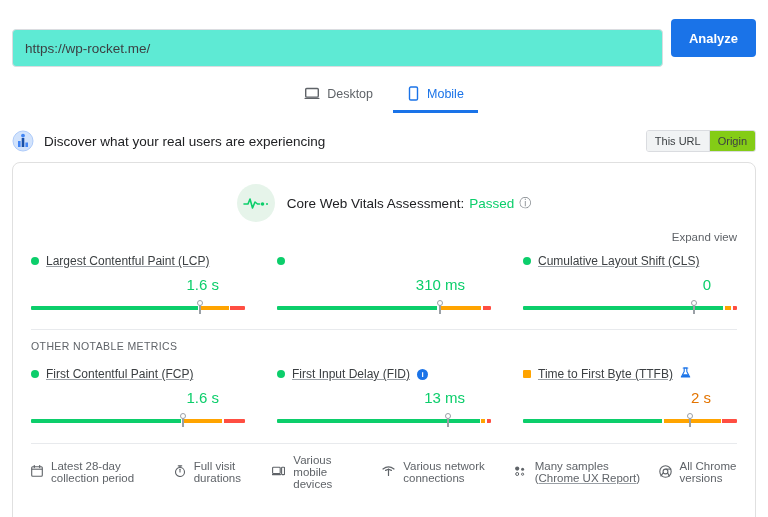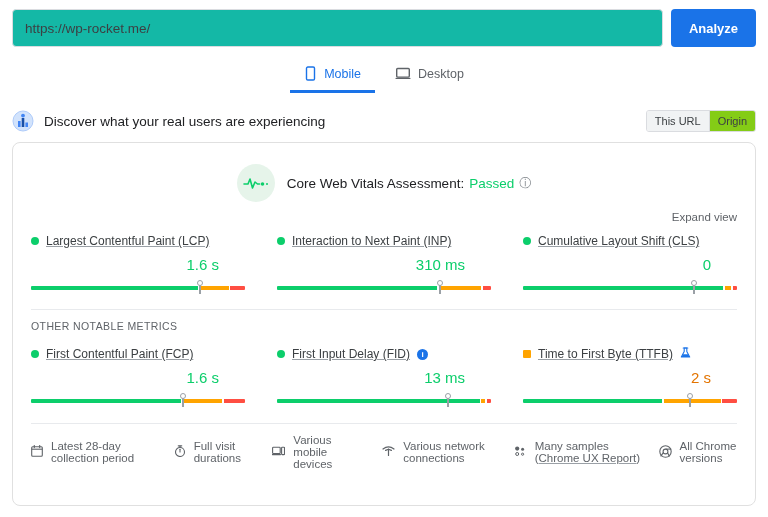--- a/index.html
+++ b/index.html
@@ -21,22 +21,23 @@
   }
   .url-input {
     flex: 1;
     height: 38px;
     border: 1px solid #dadce0;
     border-radius: 4px;
     padding: 16px 12px;
     font-family: "Liberation Sans", sans-serif;
     font-size: 13.5px;
     color: #3c4043;
-    background: #14b8a6;
+    background: #5eead4;
     outline: none;
+    margin-top: 20px;
   }
   .analyze-btn {
     width: 85px;
     height: 38px;
     background: #1a73e8;
     color: #fff;
     border: none;
     border-radius: 4px;
     font-family: "Liberation Sans", sans-serif;
     font-size: 13px;
@@ -283,36 +284,36 @@
 </style>
 </head>
 <body>
 
 <div class="url-row">
   <input class="url-input" type="text" value="https://wp-rocket.me/" placeholder="Enter a web page URL" style="">
   <button class="analyze-btn">Analyze</button>
 </div>
 
 <div class="tabs">
-  <div class="tab active">
-    <span>
-      <svg width="13" height="15" viewBox="0 0 13 15">
-        <rect x="2.5" y="1" width="8" height="13" rx="1.3" fill="none" stroke="#1a73e8" stroke-width="1.4"></rect>
-      </svg>
-    </span>
-    <span>Mobile</span>
-  </div>
   <div class="tab">
     <span>
       <svg width="16" height="15" viewBox="0 0 16 15">
         <rect x="1.7" y="2.5" width="12.6" height="8.6" rx="1" fill="none" stroke="#5f6368" stroke-width="1.4"></rect>
         <rect x="0.5" y="11.8" width="15" height="1.3" rx="0.6" fill="#5f6368"></rect>
       </svg>
     </span>
     <span>Desktop</span>
+  </div>
+  <div class="tab active">
+    <span>
+      <svg width="13" height="15" viewBox="0 0 13 15">
+        <rect x="2.5" y="1" width="8" height="13" rx="1.3" fill="none" stroke="#1a73e8" stroke-width="1.4"></rect>
+      </svg>
+    </span>
+    <span>Mobile</span>
   </div>
 </div>
 
 <div class="discover-row">
   <span class="discover-icon">
     <svg width="22" height="22" viewBox="0 0 22 22">
       <circle cx="11" cy="11" r="10" fill="#d2e3fc"></circle>
       <circle cx="11" cy="11" r="10" fill="none" stroke="#aecbfa" stroke-width="1"></circle>
       <rect x="6" y="11" width="2.6" height="6" fill="#4285f4"></rect>
       <rect x="9.7" y="8" width="2.6" height="9" fill="#174ea6"></rect>
@@ -362,21 +363,20 @@
             <div class="seg" style="width: 14%; background: rgb(255, 164, 0);"></div>
             <div class="seg" style="width: 7%; background: rgb(255, 78, 66);"></div>
           </div>
         <div class="needle" style="left: 79%;"></div>
       </div>
     </div>
 
     <div class="metric">
       <div class="metric-head">
         <span class="dot" style="background: rgb(12, 206, 107);"></span>
-        <span class="metric-name">Interaction to Next Paint (INP)</span>
       </div>
       <div class="metric-value" style="color: rgb(12, 206, 107);">310 ms</div>
       <div class="metric-bar-wrap">
         <div class="metric-bar">
             <div class="seg" style="width: 76%; background: rgb(12, 206, 107);"></div>
             <div class="seg" style="width: 20%; background: rgb(255, 164, 0);"></div>
             <div class="seg" style="width: 4%; background: rgb(255, 78, 66);"></div>
           </div>
         <div class="needle" style="left: 76%;"></div>
       </div>

